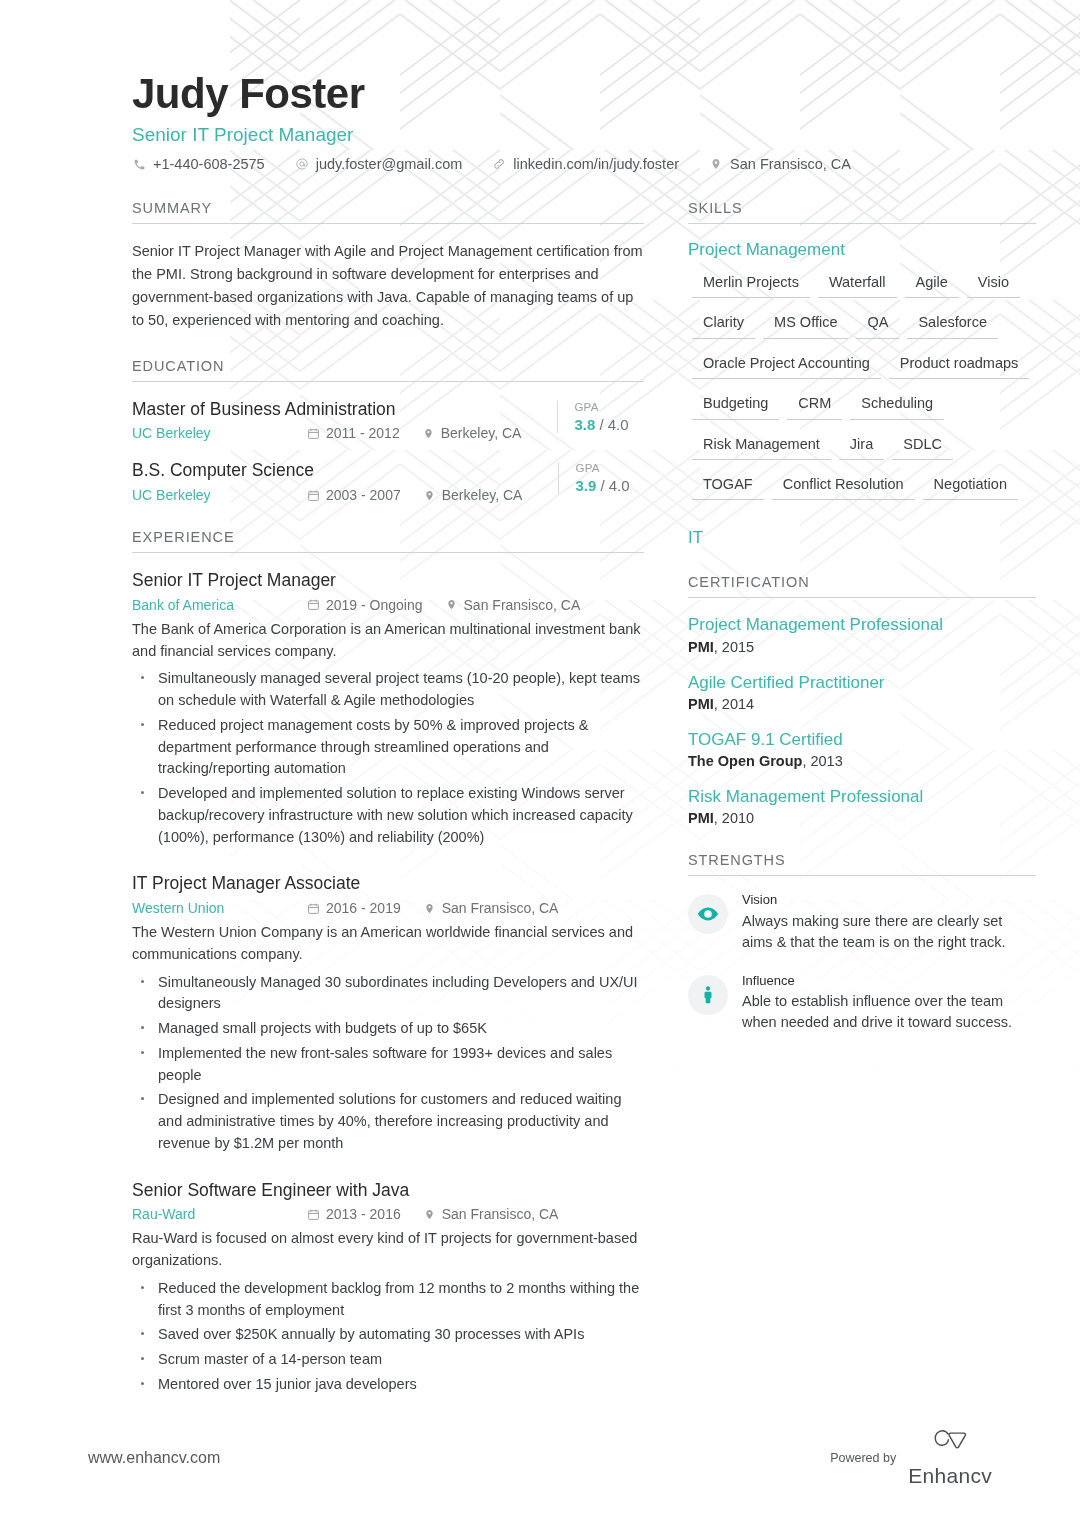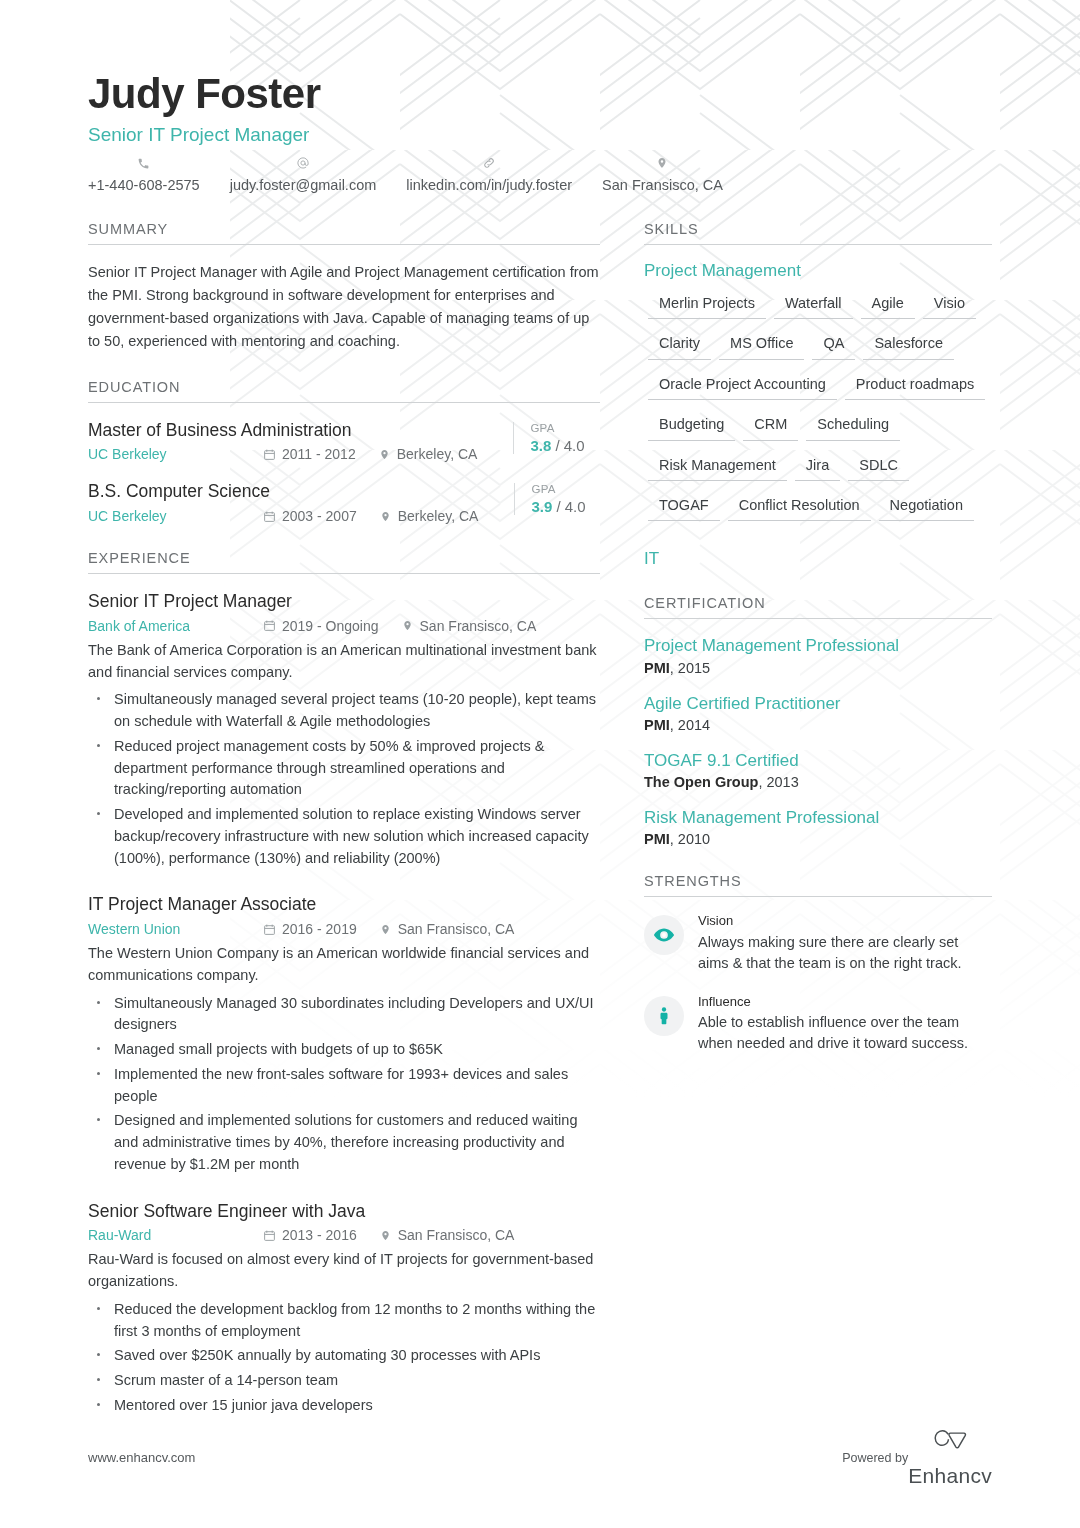--- a/index.html
+++ b/index.html
@@ -9,20 +9,21 @@
     background: #ffffff;
     font-family: "Liberation Sans", sans-serif;
     color: #333333;
   }
   .page {
     position: relative;
     width: 1080px;
     height: 1528px;
     overflow: hidden;
     background: #ffffff;
+    padding-left: 44px;
   }
   
   .watermark {
     position: absolute;
     top: 0; left: 0;
     width: 1080px;
     height: 1528px;
     pointer-events: none;
     z-index: 0;
   }
@@ -54,21 +55,20 @@
     margin-top: 10px;
     font-size: 14.5px;
     color: #55595c;
   }
   .contact-item {
     display: flex;
     align-items: center;
     gap: 7px;
     margin-right: 30px;
     white-space: nowrap;
-    flex-direction: column;
   }
   .contact-item .ico {
     display: inline-flex;
     width: 14px; height: 14px;
     align-items: center; justify-content: center;
     color: #a8acae;
     flex: 0 0 auto;
   }
   .contact-item .ico svg { display: block; }
 
@@ -217,22 +217,22 @@
   .footer {
     position: absolute;
     bottom: 40px;
     left: 88px;
     right: 88px;
     display: flex;
     align-items: center;
     justify-content: space-between;
     z-index: 2;
   }
-  .footer-url { font-size: 13px; color: #55595c; }
-  .footer-right { display: flex; align-items: center; }
+  .footer-url { font-size: 16px; color: #55595c; }
+  .footer-right { display: flex; align-items: center; gap: 12px; }
   .powered { font-size: 12.5px; color: #55595c; }
   .brand { display: flex; align-items: center; gap: 9px; flex-direction: column; }
   .brand-name { font-size: 21px; color: #4a4f52; letter-spacing: 0.3px; }
 </style>
 </head>
 <body>
 
 <div class="page">
 
   <svg class="watermark" viewBox="0 0 1080 1528" preserveAspectRatio="none">

